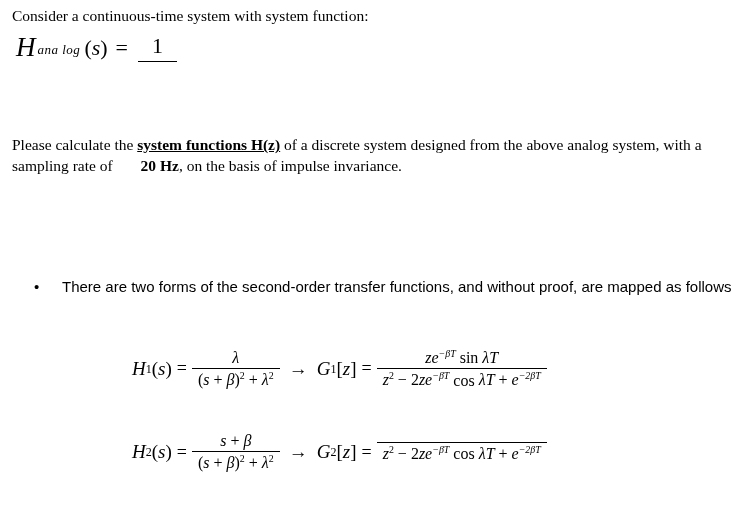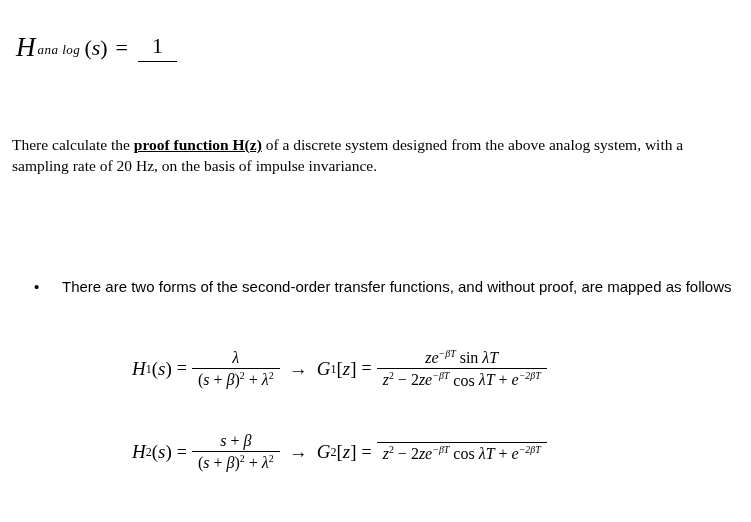--- a/index.html
+++ b/index.html
@@ -91,21 +91,21 @@
     left: 12px;
     top: 134px;
     width: 726px;
     font-size: 15.5px;
     line-height: 21px;
   }
   .u-bold {
     font-weight: bold;
     text-decoration: underline;
   }
-  .hz { font-weight: normal; }
+  .hz { font-weight: bold; margin-left: 24px; }
 
   .hints {
     position: absolute;
     left: 12px;
     top: 221px;
     font-size: 15.5px;
   }
 
   
   .bullet-row {
@@ -189,36 +189,37 @@
     font-style: italic;
   }
   .func { font-style: normal; margin-top: 16px; }
   .gk { font-family: "Liberation Serif", serif; font-style: italic; }
 </style>
 </head>
 <body>
 
 <div class="page">
 
+  <div class="intro">Consider a continuous-time system with system function:</div>
 
   <div class="main-eq">
     <span class="hsym">H</span>
     <span class="sub">ana log</span>
     <span class="arg">
       <span>(</span><i>s</i><span>)</span>
     </span>
     <span class="eq">=</span>
     <span class="frac">
       <span class="num">1</span>
       <span class="bar"></span>
     </span>
   </div>
 
   <div class="para">
-    <span>There calculate the </span><span class="u-bold">proof function H(z)</span><span> of a discrete system designed from the above analog system, with a sampling rate of </span><span class="hz">20 Hz</span><span>, on the basis of impulse invariance.</span>
+    <span>Please calculate the </span><span class="u-bold">system functions H(z)</span><span> of a discrete system designed from the above analog system, with a sampling rate of </span><span class="hz">20 Hz</span><span>, on the basis of impulse invariance.</span>
   </div>
 
 
   <div class="bullet-row">
     <span class="bullet-dot">•</span>
     <span class="bullet-text">There are two forms of the second-order transfer functions, and without proof, are mapped as follows</span>
   </div>
 
   <div class="deriv deriv1">
     <div class="eqline">

